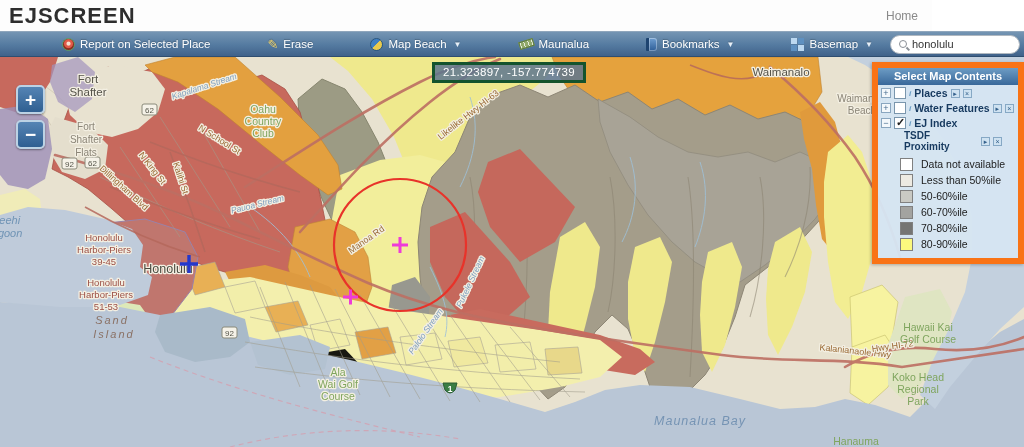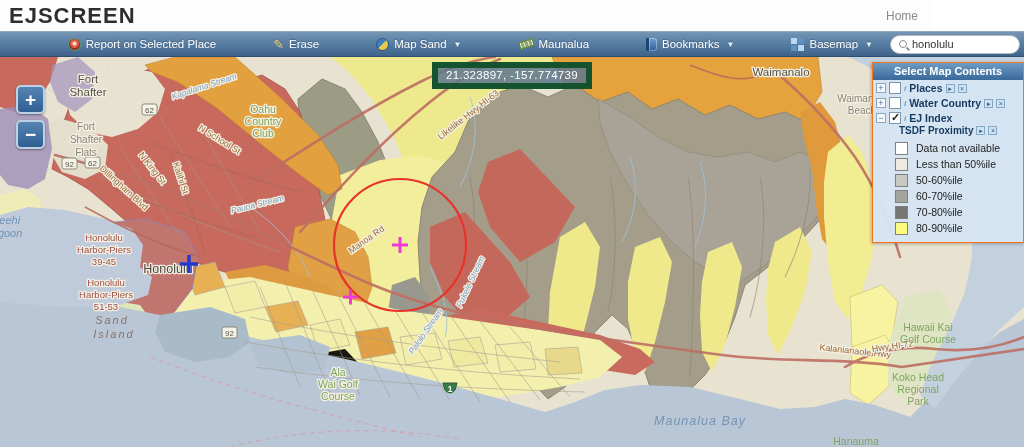--- a/index.html
+++ b/index.html
@@ -63,26 +63,26 @@
 
   
   .zoom-btn { position:absolute; left:16px; width:29px; height:29px; border-radius:5px;
               background:linear-gradient(#5584b4,#2f5f91); border:2px solid #bcd2e4;
               color:#fff; font-size:19px; font-weight:bold; text-align:center; line-height:25px;
               cursor:pointer; box-shadow:0 1px 2px rgba(0,0,0,.4); }
   .zoom-in { top:28px; } .zoom-out { top:63px; }
 
   
   .coords { position:absolute; left:432px; top:5px; padding:1px 8px 2px;
-            background:rgba(93,118,143,.85); border:6px solid #14532d; color:#fff;
+            background:rgba(93,118,143,.85); border:3px solid #14532d; color:#fff;
             font-size:11.5px; letter-spacing:.3px; }
 
   
   .panel { position:absolute; left:872px; top:5px; width:152px;
-           background:rgba(213,229,243,.96); border:1px solid #f97316; box-shadow:-1px 1px 3px rgba(0,0,0,.25); }
+           background:rgba(213,229,243,.96); border:6px solid #f97316; box-shadow:-1px 1px 3px rgba(0,0,0,.25); }
   .panel-header { height:17px; background:linear-gradient(#6d9cc4,#39689a);
                   color:#fff; font-size:11px; font-weight:bold; text-align:center; line-height:16px; }
   .layer-row { display:flex; align-items:center; gap:3px; padding:2px 2px 1px 3px; }
   .expander { width:10px; height:10px; background:#f4f8fb; border:1px solid #8aa6bf; color:#4a6e90;
               font-size:9px; line-height:8px; text-align:center; cursor:pointer; flex:0 0 auto; }
   .checkbox { width:12px; height:12px; background:#fff; border:1px solid #7a96ad; flex:0 0 auto;
               position:relative; cursor:pointer; }
   .checkbox.checked::after { content:"✓"; position:absolute; left:1px; top:-2px; font-size:11px; color:#222; font-weight:bold; }
   .info-i { color:#6a9ec6; font-size:8px; font-weight:bold; font-style:italic; flex:0 0 auto; }
   .layer-label { font-size:10.5px; font-weight:bold; color:#16395f; white-space:nowrap; }
@@ -107,21 +107,21 @@
   <div class="tool">
     <span class="icon-report"></span>
     <span>Report on Selected Place</span>
   </div>
   <div class="tool">
     <span class="icon-erase">✎</span>
     <span>Erase</span>
   </div>
   <div class="tool">
     <span class="icon-mapdata"></span>
-    <span>Map Sand</span>
+    <span>Map Beach</span>
     <span class="caret">▼</span>
   </div>
   <div class="tool">
     <span class="icon-measure"></span>
     <span>Maunalua</span>
   </div>
   <div class="tool">
     <span class="icon-book"></span>
     <span>Bookmarks</span>
     <span class="caret">▼</span>
@@ -365,21 +365,21 @@
       <span class="info-i">i</span>
       <span class="layer-label">Places</span>
       <span class="mini-btn">▸</span>
       <span class="mini-btn">×</span>
     </div>
 
     <div class="layer-row">
       <span class="expander">+</span>
       <span class="checkbox"></span>
       <span class="info-i">i</span>
-      <span class="layer-label">Water Country</span>
+      <span class="layer-label">Water Features</span>
       <span class="mini-btn">▸</span>
       <span class="mini-btn">×</span>
     </div>
 
     <div class="layer-row">
       <span class="expander">−</span>
       <span class="checkbox checked"></span>
       <span class="info-i">i</span>
       <span class="layer-label">EJ Index</span>
     </div>

